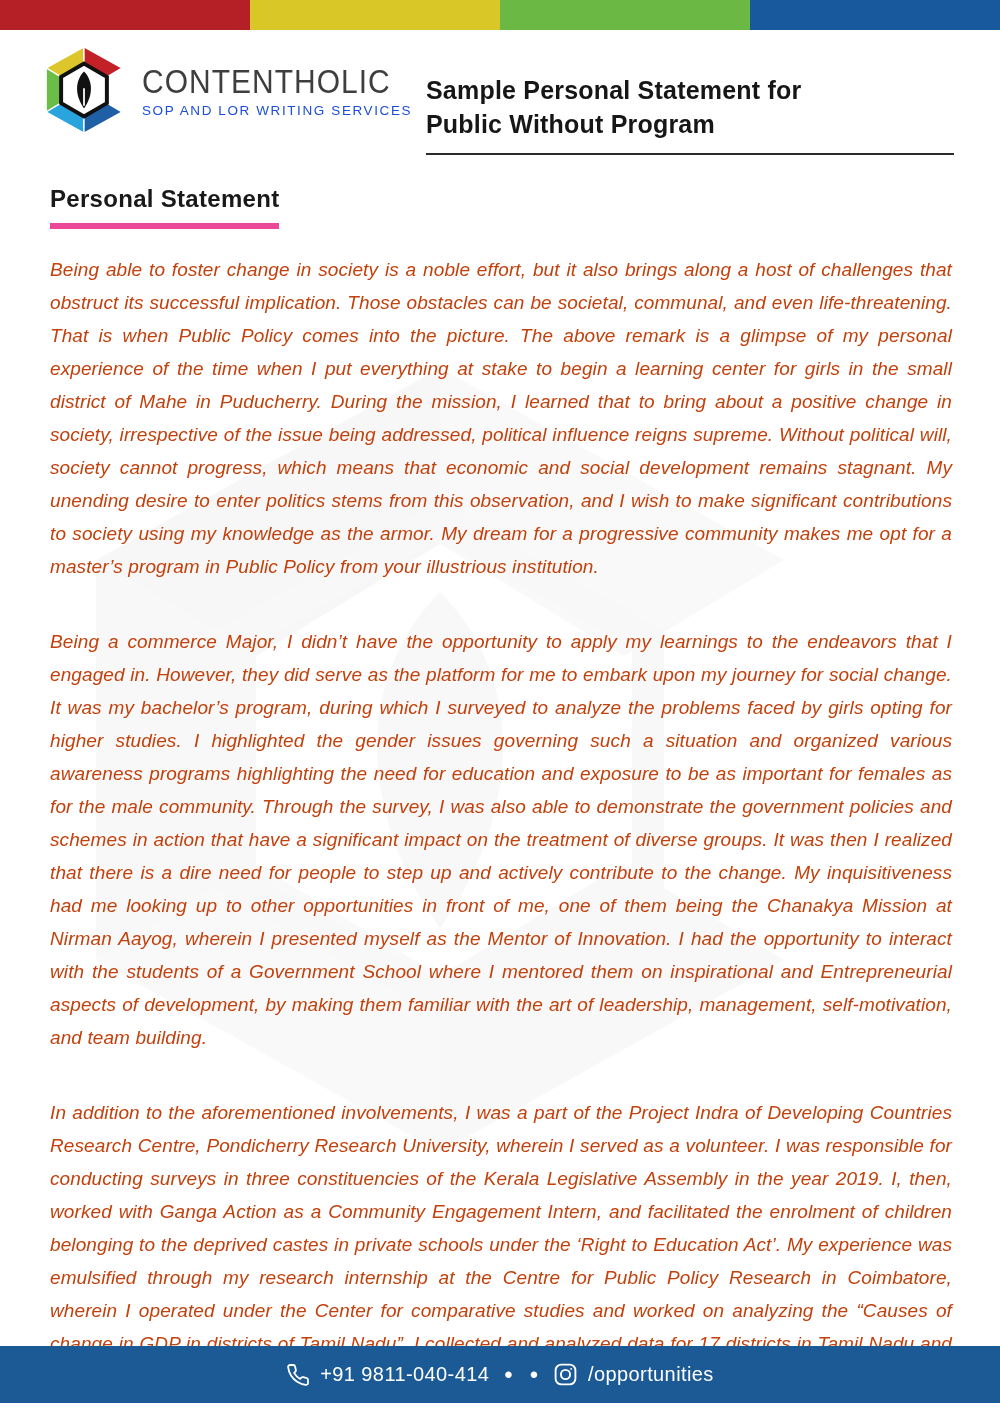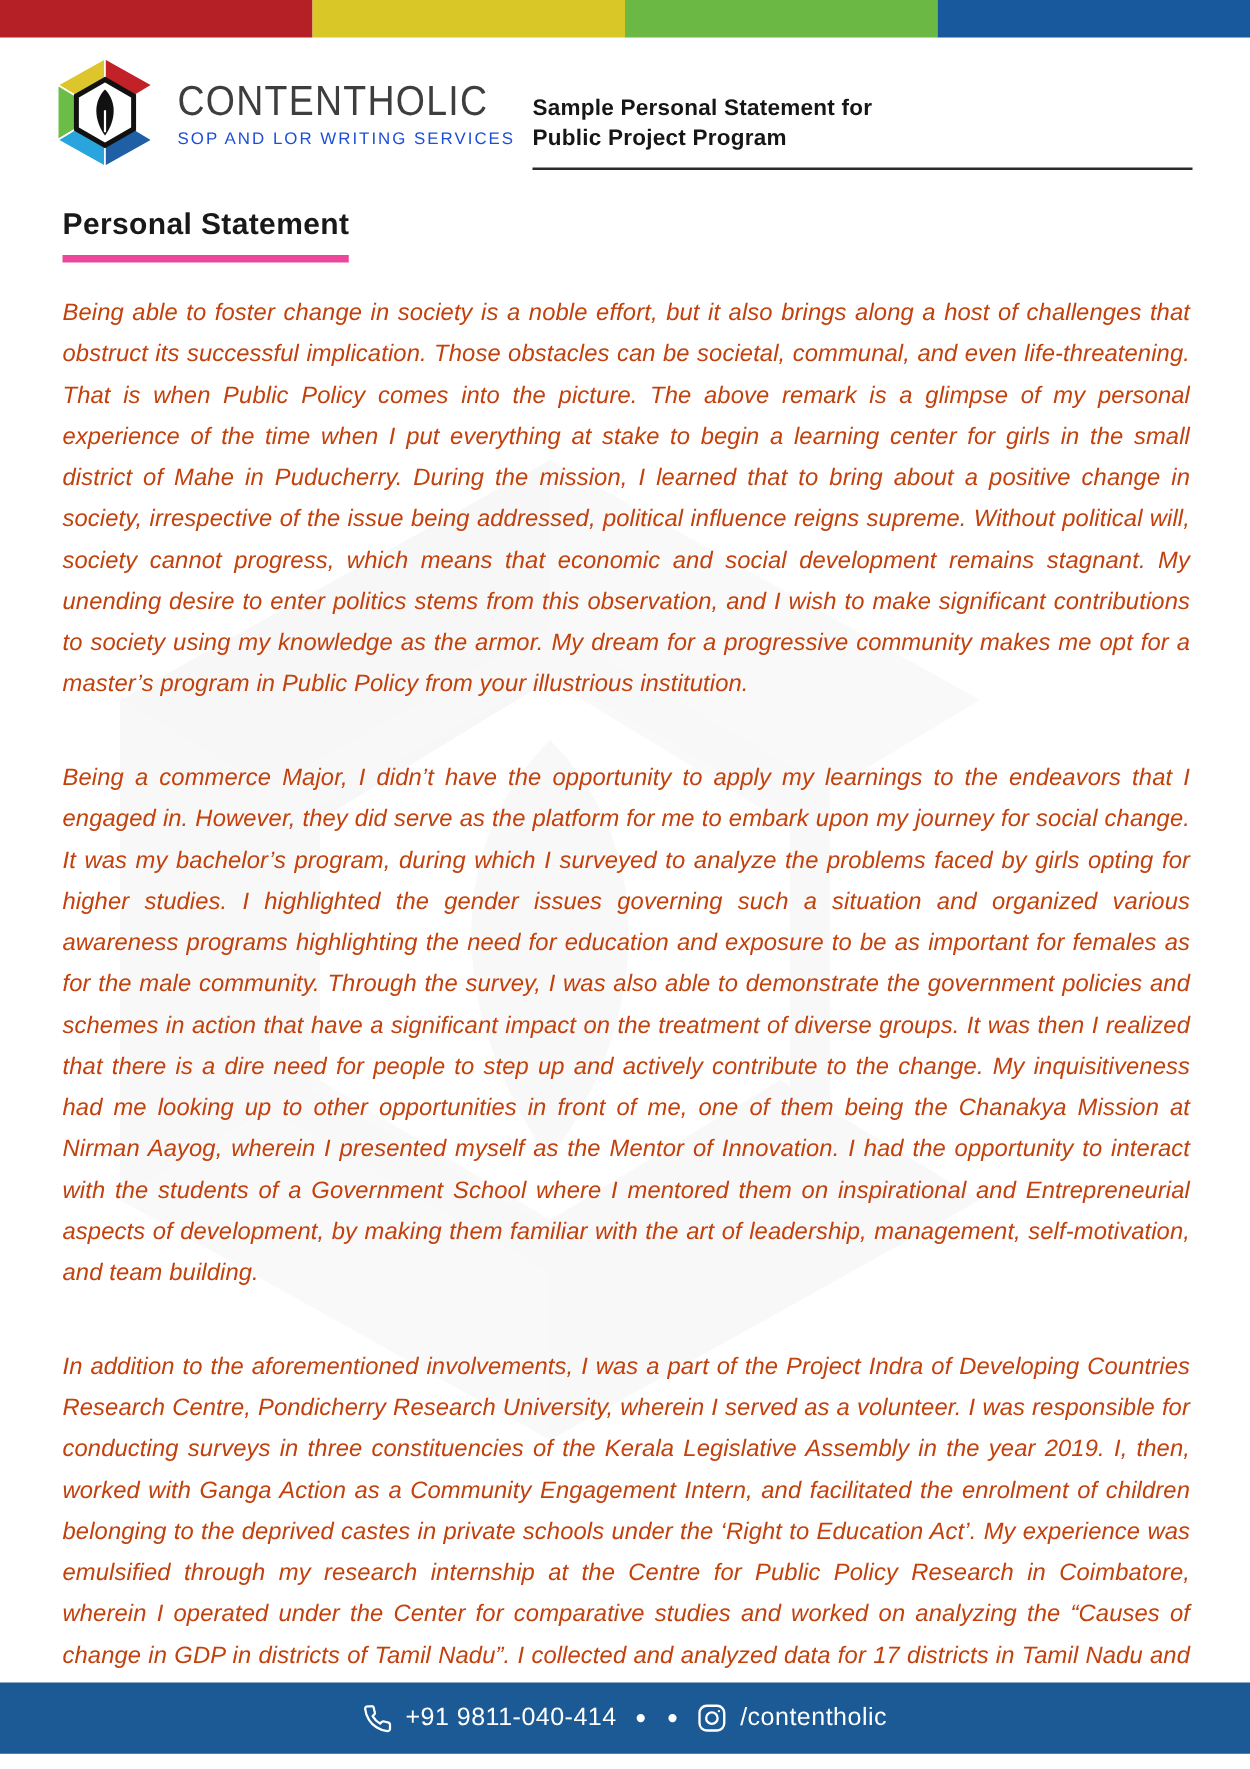--- a/index.html
+++ b/index.html
@@ -22,21 +22,21 @@
     font-size:30px; font-weight:400; letter-spacing:1px;
     color:#3e3e3e; transform:scaleY(1.12); transform-origin:top left;
     white-space:nowrap;
   }
   .logo-text .logo-tagline{
     font-size:13.5px; font-weight:400; letter-spacing:1.6px;
     color:#1d4ed8; margin-top:6px; white-space:nowrap;
   }
   .title-block{ width:528px; margin-top:28px; }
   .title-line{
-    font-size:18px; font-weight:700; color:#161616; line-height:1.34;
+    font-size:25px; font-weight:700; color:#161616; line-height:1.34;
     letter-spacing:0.2px;
   }
   .title-rule{ border-top:2px solid #2b2b2b; margin-top:12px; width:100%; }
   
   .section-heading-wrap{ margin:30px 48px 0 50px; }
   .section-heading{
     display:inline-block; font-size:24px; font-weight:700; color:#191919;
     letter-spacing:0.3px; padding-bottom:10px; border-bottom:6px solid #ec4899;
   }
   
@@ -90,21 +90,21 @@
         </svg>
       </span>
       <div class="logo-text">
         <div class="logo-name">CONTENTHOLIC</div>
         <div class="logo-tagline">SOP AND LOR WRITING SERVICES</div>
       </div>
     </div>
 
     <div class="title-block">
       <div class="title-line">Sample Personal Statement for</div>
-      <div class="title-line">Public Project Program</div>
+      <div class="title-line">Public Without Program</div>
       <div class="title-rule"></div>
     </div>
   </div>
 
   <div class="section-heading-wrap">
     <h2 class="section-heading">Personal Statement</h2>
   </div>
 
   <div class="watermark">
     <svg width="820" height="800" viewBox="0 0 100 100">
@@ -140,17 +140,17 @@
     <span class="dot">•</span>
 
     <div class="item">
       <span class="icon">
         <svg width="25" height="25" viewBox="0 0 24 24" fill="none" stroke="#ffffff" stroke-width="1.8" stroke-linecap="round" stroke-linejoin="round">
           <rect x="2.5" y="2.5" width="19" height="19" rx="5.5"></rect>
           <circle cx="12" cy="12" r="4.4"></circle>
           <circle cx="17.4" cy="6.6" r="0.9" fill="#ffffff" stroke="none"></circle>
         </svg>
       </span>
-      <span class="label">/contentholic</span>
+      <span class="label">/opportunities</span>
     </div>
   </div>
 
 </div>
 
 </body></html>

